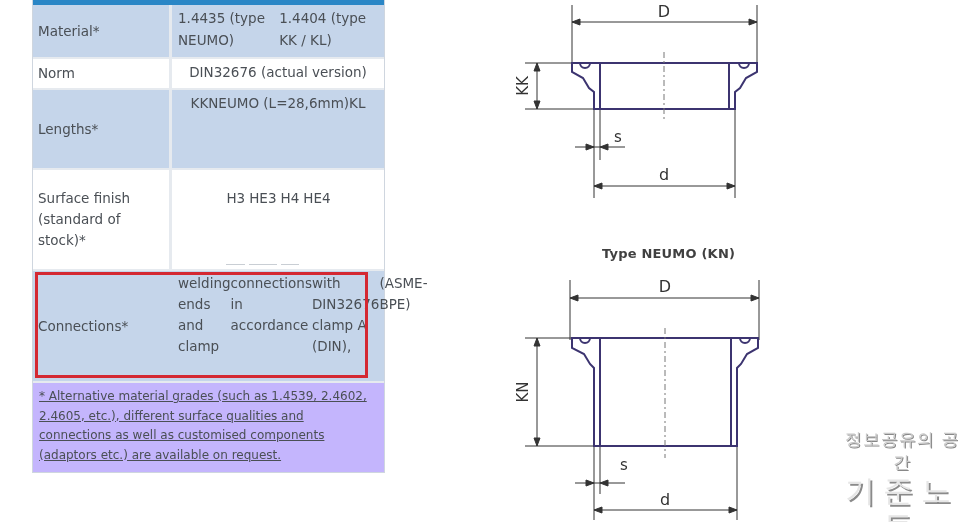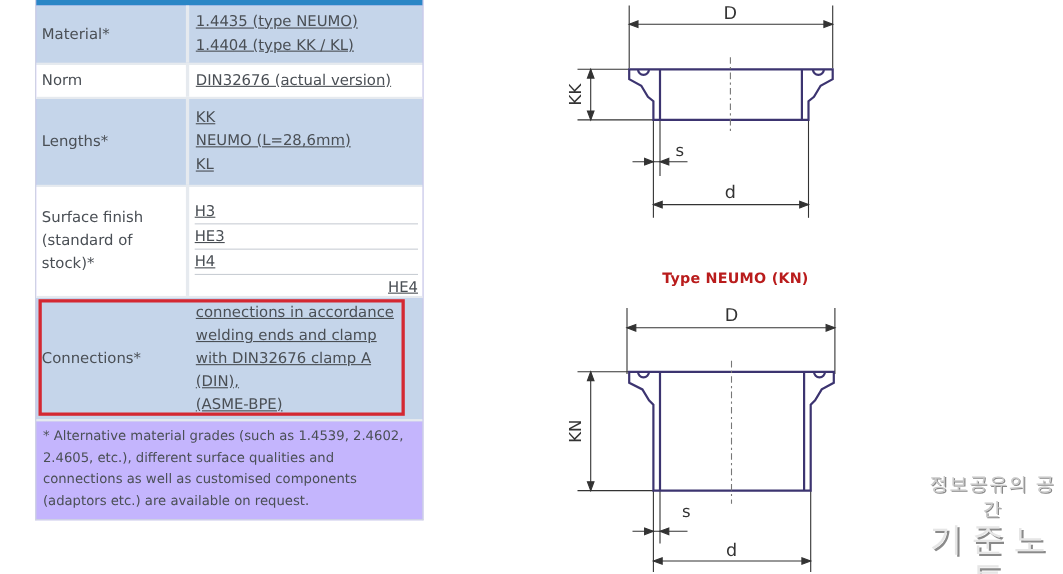--- a/index.html
+++ b/index.html
@@ -17,48 +17,48 @@
   .row { display:flex; border-bottom:2px solid #e6eaef; }
   .row.blue { background:#c5d5ea; }
   .row.white { background:#ffffff; }
   .cell-label {
     width:139px; padding:0 0 0 5px; display:flex; align-items:center;
     font-size:13.5px; line-height:21px; border-right:3px solid #e6eaef;
     box-sizing:border-box; flex-shrink:0;
   }
   .cell-value {
     flex:1; padding:3px 6px; font-size:13.5px; line-height:21.5px;
-    box-sizing:border-box; display:flex; flex-direction:column; justify-content:center;text-decoration:underline;
+    box-sizing:border-box; display:flex; flex-direction:row; justify-content:center;
   }
   .cell-value .line { display:block; }
   .sub-list .sub {
     border-bottom:1px solid #c9ced4; line-height:22px; padding:0 0 0 0;
     margin-right:4px;
   }
   .sub-list .sub:last-child { border-bottom:none;text-align:right; }
   .row-material { height:52px; }
   .row-norm { height:29px; }
   .row-lengths { height:78px; }
   .row-surface { height:99px; }
   .row-surface .cell-value { padding:4px 0 4px 5px;margin-top:13px; }
   .row-connections { height:110px; position:relative; }
   .highlight-box {
     position:absolute; left:2px; top:1px; width:333px; height:106px;
     border:3px solid #d42832; box-sizing:border-box; pointer-events:none;
   }
   .row-connections .cell-label { border-right:none; }
   .row-connections .cell-value { padding:2px 6px; line-height:21px; }
   .footnote {
-    padding:4px 6px 7px 6px; font-size:12px; line-height:19.5px; color:#4a4f55;
+    padding:4px 6px 7px 6px; font-size:12px; line-height:19.5px; color:#4a4f55;text-decoration:underline;
   }
   .drawing { position:absolute; }
   .drawing svg { display:block; }
   .type-label {
     position:absolute; left:602px; top:246px; font-size:13px; font-weight:bold;
-    color:#b91c1c; letter-spacing:0.2px;
+    color:#404040; letter-spacing:0.2px;
   }
   .watermark { position:absolute; left:838px; top:428px; width:128px; text-align:center; color:#c9c9c9; }
   .wm-line1 { font-size:17px; letter-spacing:1px; text-shadow:1px 1px 0 #888; }
   .wm-line2 { font-size:30px; letter-spacing:8px; line-height:34px; color:#e6e6e6; text-shadow:2px 2px 0 #8a8a8a; }
 </style>
 </head>
 <body>
 
 <div class="spec-table">
   <div class="top-bar"></div>
@@ -94,22 +94,22 @@
       <span class="sub">HE3</span>
       <span class="sub">H4</span>
       <span class="sub">HE4</span>
     </div>
   </div>
 
   <div class="row blue row-connections">
     <div class="highlight-box"></div>
     <div class="cell-label">Connections*</div>
     <div class="cell-value">
+      <span class="line">welding ends and clamp</span>
       <span class="line">connections in accordance</span>
-      <span class="line">welding ends and clamp</span>
       <span class="line">with DIN32676 clamp A (DIN),</span>
       <span class="line">(ASME-BPE)</span>
     </div>
   </div>
 
   <div class="footnote">* Alternative material grades (such as 1.4539, 2.4602, 2.4605, etc.), different surface qualities and connections as well as customised components (adaptors etc.) are available on request.</div>
 </div>
 
 <div class="drawing" style="left:490px; top:0;">
   <svg width="290" height="200" viewBox="0 0 290 200" font-family="DejaVu Sans, sans-serif">

